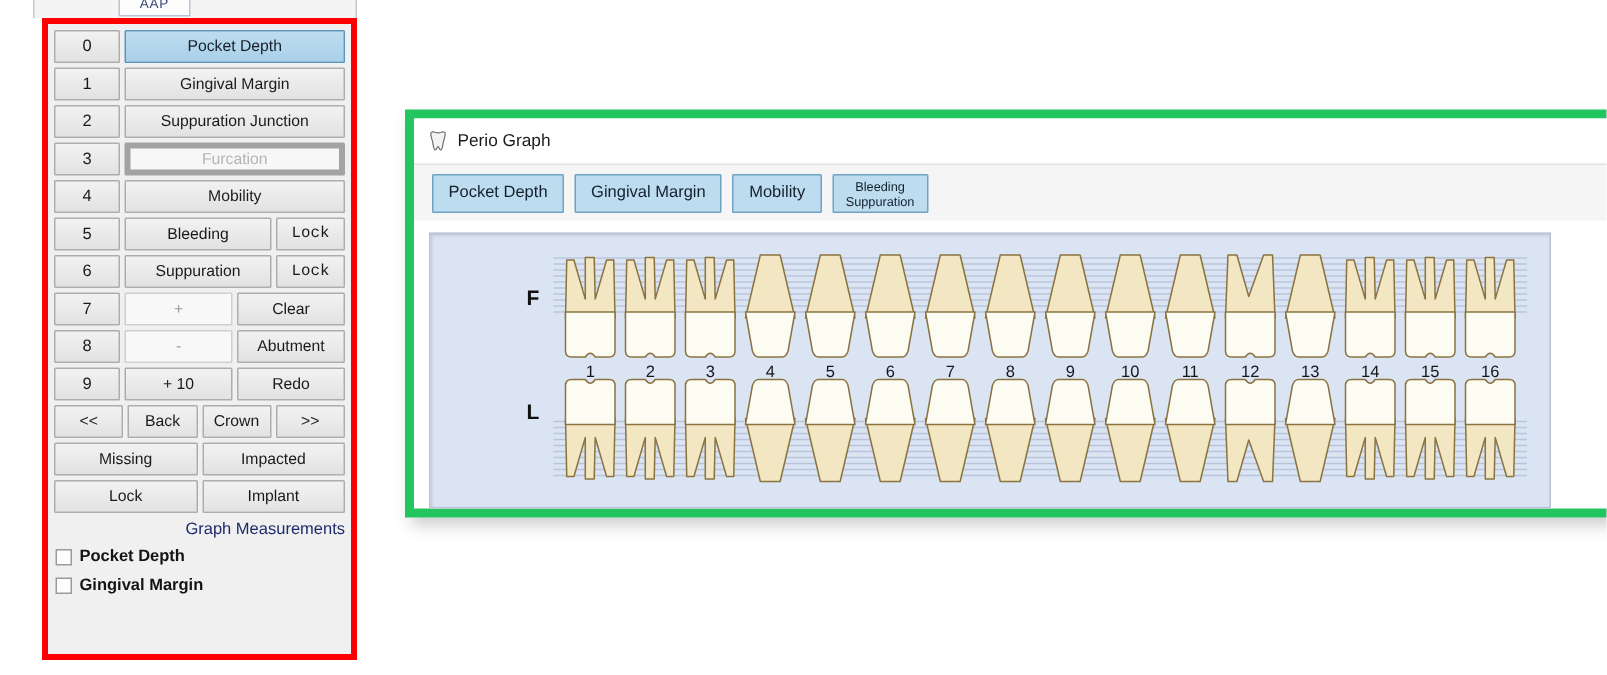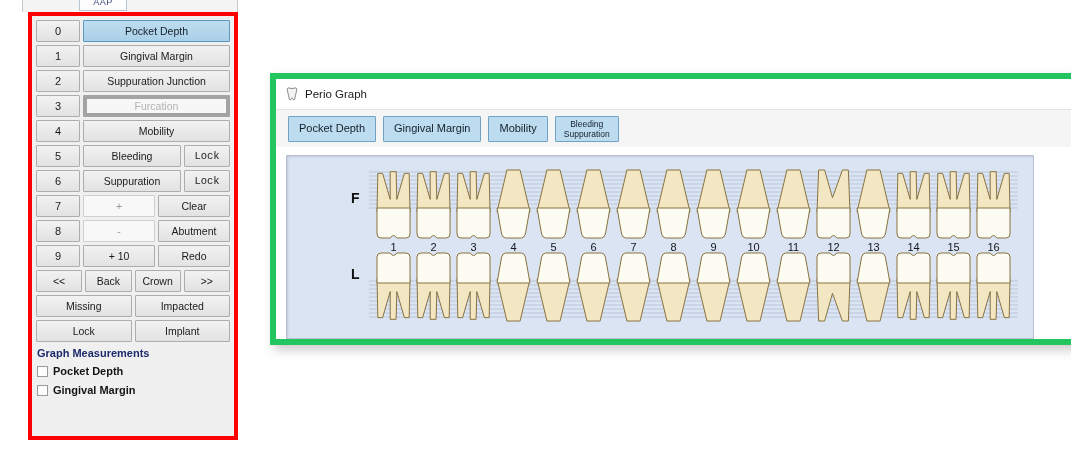--- a/index.html
+++ b/index.html
@@ -123,24 +123,25 @@
     color: #b4b4b4;
   }
   .btn.faint {
     background: #f8f8f8;
     border: 1px solid #cfcfcf;
     color: #9a9a9a;
   }
 
   .gm-head {
     font-size: 11px;
-    font-weight: bold;
+    font-weight: normal;
     color: #1d2a6b;
     margin: 5px 0 4px 1px;
     line-height: 13px;
+    text-align: right;
   }
 
   .cbrow {
     display: flex;
     align-items: center;
     gap: 5px;
     margin: 0 0 5px 1px;
     font-size: 11px;
     font-weight: bold;
     color: #141414;

